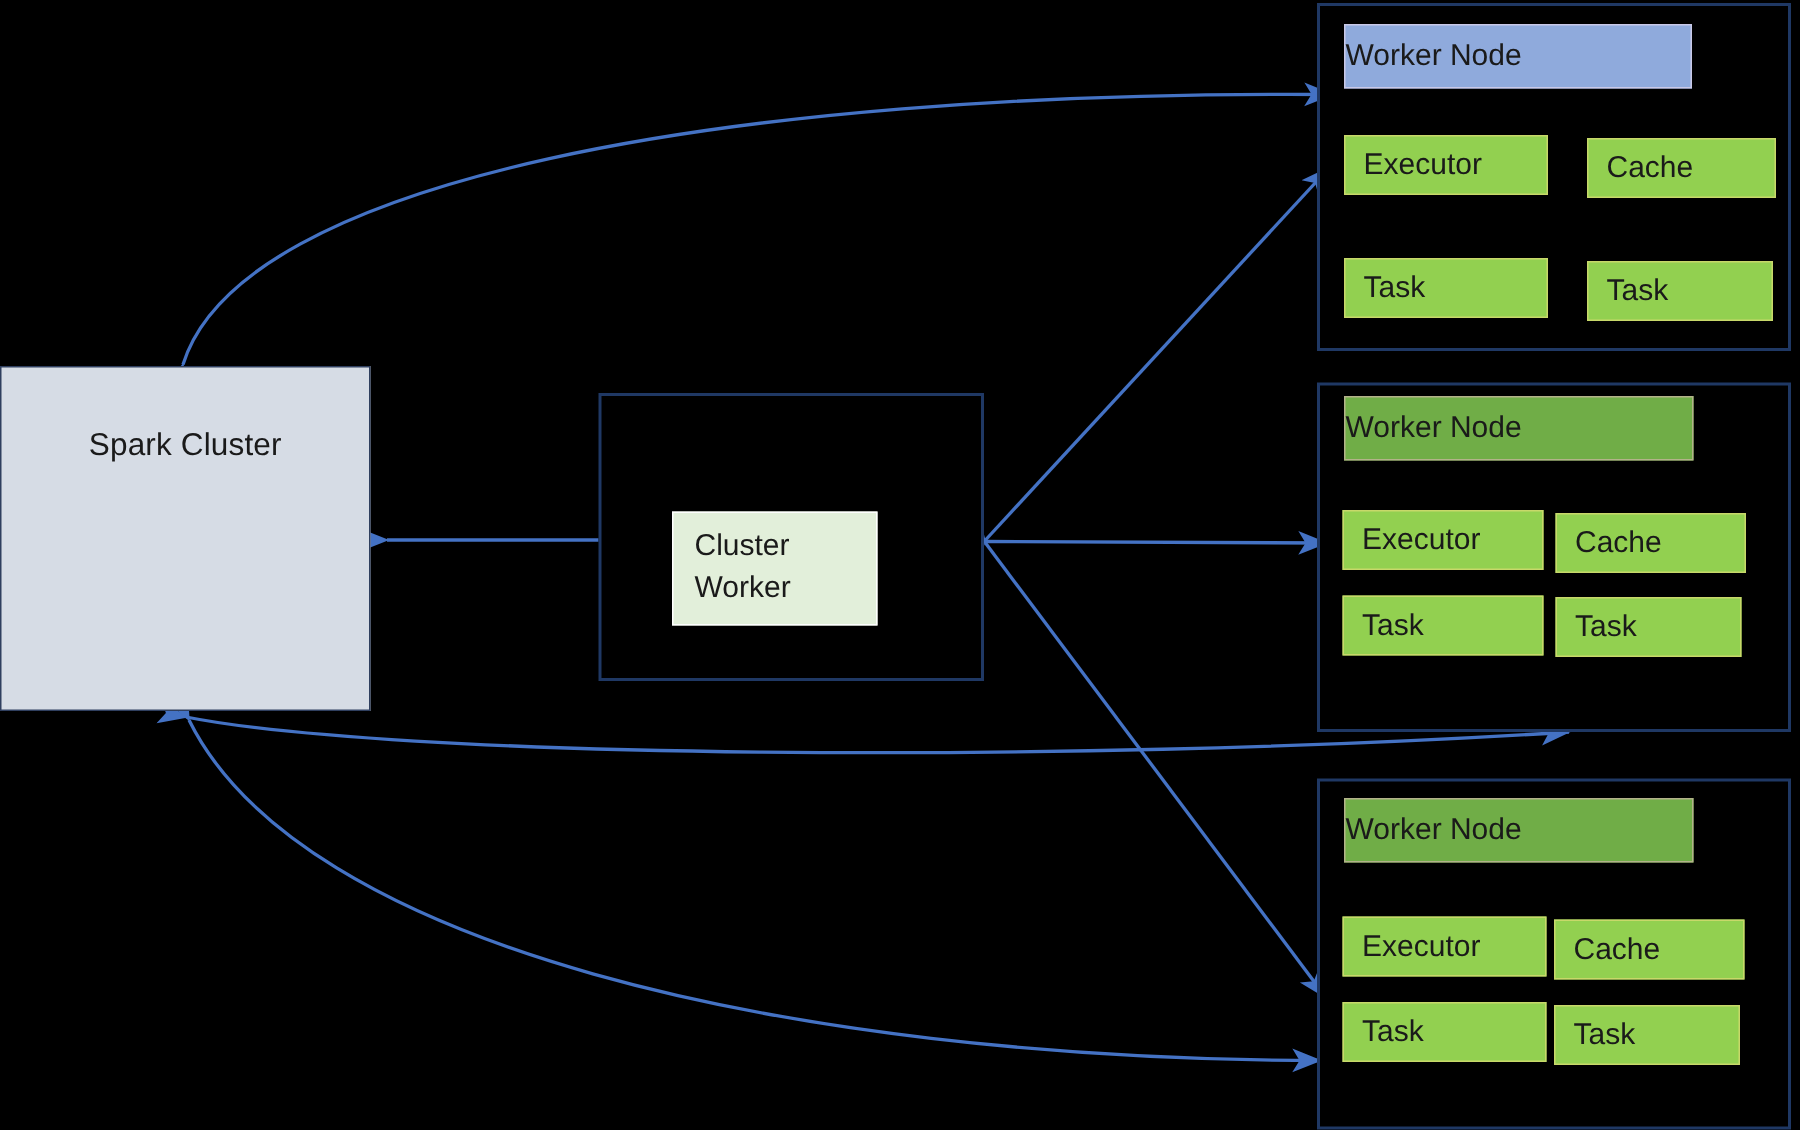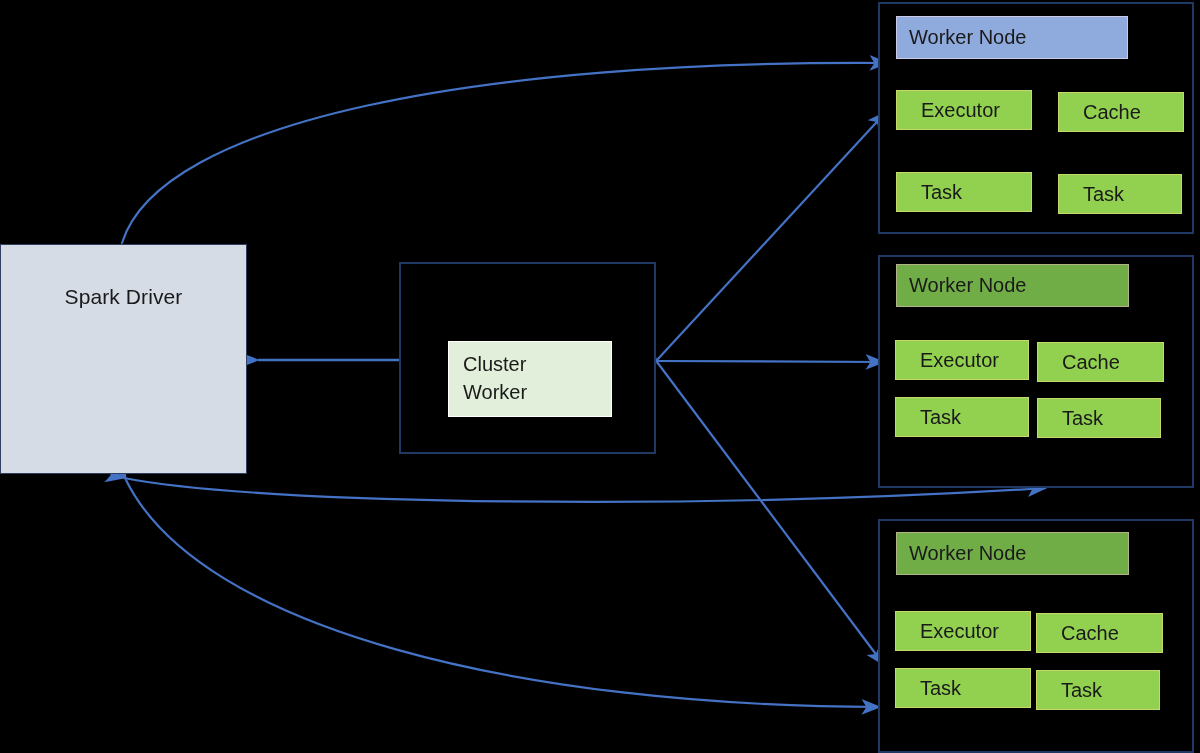--- a/index.html
+++ b/index.html
@@ -59,21 +59,21 @@
     height: 192px;
     background: #000000;
     border: 2px solid #1f3864;
     box-sizing: border-box;
     z-index: 10;
   }
   #cluster-manager-inner {
     position: absolute;
     left: 448px;
     top: 341px;
-    width: 164px;
+    width: 137px;
     height: 76px;
     background: #e2efda;
     border: 1px solid #ffffff;
     box-sizing: border-box;
     z-index: 11;
     text-decoration: underline;
   }
   #cluster-manager-inner .l1,
   #cluster-manager-inner .l2 {
     position: absolute;
@@ -97,36 +97,35 @@
   #worker-node-1 { top: 2px;   height: 232px; }
   #worker-node-2 { top: 255px; height: 233px; }
   #worker-node-3 { top: 519px; height: 234px; }
 
   .wn-header {
     position: absolute;
     height: 43px;
     box-sizing: border-box;
     display: flex;
     align-items: center;
-    padding-left: 12px;
     font-size: 20px;
     color: #1a1a1a;
   }
   .wn-header.blue  { background: #8faadc; border: 1px solid #c9c9e8; }
   .wn-header.green { background: #70ad47; border: 1px solid #b3b38a; }
 
   .cell {
     position: absolute;
     height: 40px;
     box-sizing: border-box;
     background: #92d050;
     border: 1px solid #c8d86a;
     display: flex;
     align-items: center;
-    padding-left: 24px;
+    padding-left: 12px;
     font-size: 20px;
     color: #1a1a1a;
   }
 
   
   #worker-node-1 .wn-header { left: 16px;  top: 12px;  width: 232px; }
   #worker-node-1 .c-exec    { left: 16px;  top: 86px;  width: 136px; }
   #worker-node-1 .c-cache   { left: 178px; top: 88px;  width: 126px; }
   #worker-node-1 .c-task1   { left: 16px;  top: 168px; width: 136px; }
   #worker-node-1 .c-task2   { left: 178px; top: 170px; width: 124px; }
@@ -169,21 +168,21 @@
     <path d="M126,480 C200,630 520,706 880,707" fill="none" stroke="#4472c4" stroke-width="2.2" marker-start="url(#ah2)" marker-end="url(#ah)"></path>
 
     <line x1="657" y1="360" x2="886" y2="112" stroke="#4472c4" stroke-width="2.2" marker-start="url(#ah2)" marker-end="url(#ah)"></line>
 
     <line x1="657" y1="361" x2="884" y2="362" stroke="#4472c4" stroke-width="2.2" marker-start="url(#ah2)" marker-end="url(#ah)"></line>
 
     <line x1="657" y1="362" x2="884" y2="665" stroke="#4472c4" stroke-width="2.2" marker-start="url(#ah2)" marker-end="url(#ah)"></line>
   </svg>
 
   <div id="spark-driver">
-    <div class="label">Spark Driver</div>
+    <div class="label">Spark Cluster</div>
   </div>
 
   <div id="cluster-manager-box"></div>
   <div id="cluster-manager-inner">
     <div class="l1">Cluster</div>
     <div class="l2">Worker</div>
   </div>
 
   <div class="worker-node" id="worker-node-1">
     <div class="wn-header blue">Worker Node</div>

